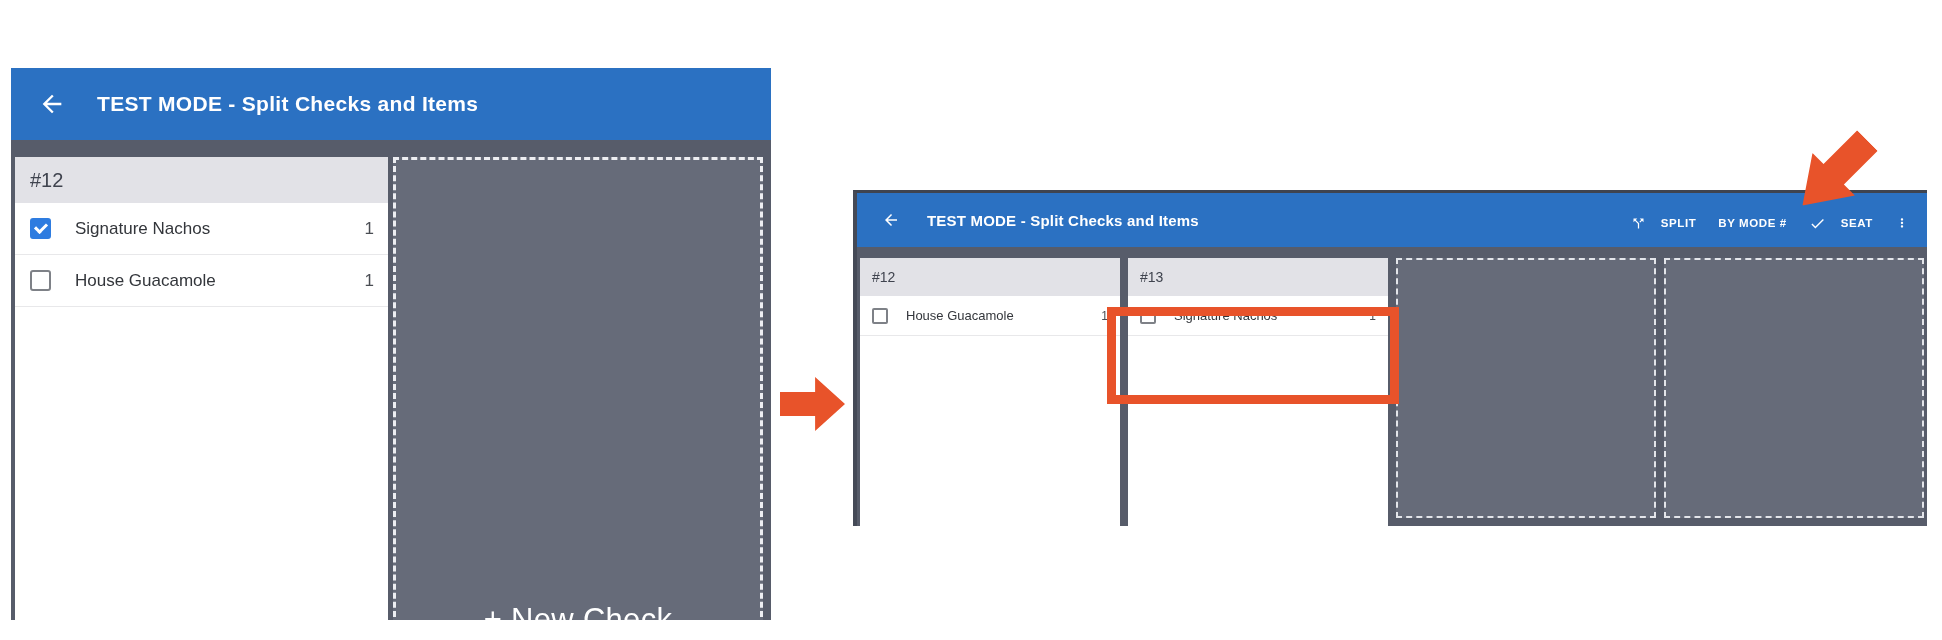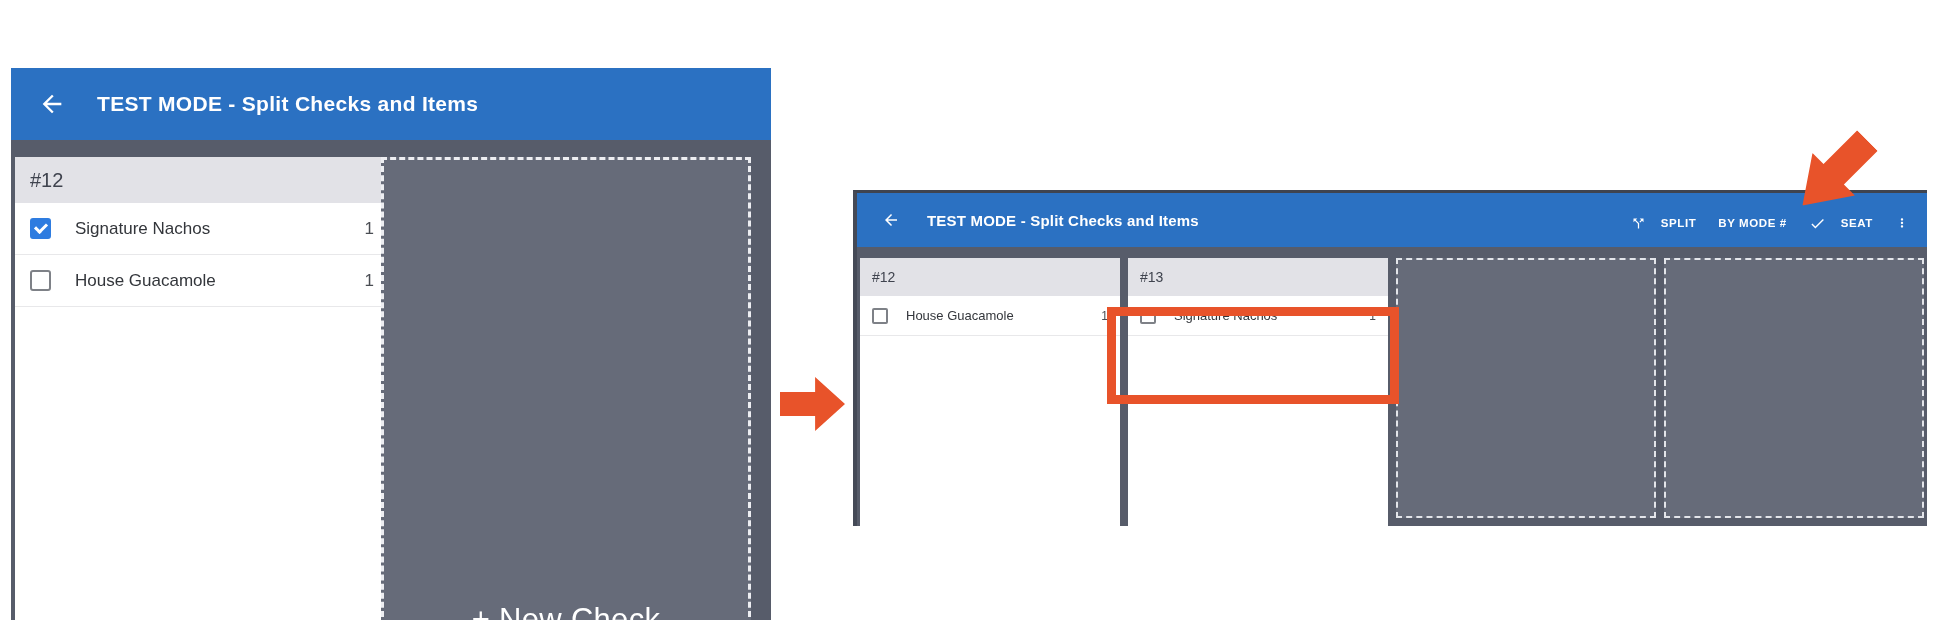--- a/index.html
+++ b/index.html
@@ -35,21 +35,21 @@
     box-sizing:border-box;flex:0 0 auto;position:relative;
   }
   .cb.checked{background:#2E7CE0;border-color:#2E7CE0;}
   .cb.checked::after{
     content:"";position:absolute;left:3px;top:3px;width:9px;height:5px;
     border-left:3px solid #fff;border-bottom:3px solid #fff;transform:rotate(-45deg);
   }
   .lrow .item-name{margin-left:24px;font-size:17px;color:#33363B;flex:1;}
   .lrow .item-qty{font-size:17px;color:#4A4D53;}
   .left-new-check{
-    position:absolute;left:370px;top:17px;width:370px;bottom:-6px;
+    position:absolute;left:382px;top:17px;width:370px;bottom:-6px;
     background:#666B79;border:3px dashed #EDEEF2;box-sizing:border-box;
   }
   .left-new-check .nc-label{
     position:absolute;top:442px;left:0;width:100%;text-align:center;
     color:#ffffff;font-size:31px;letter-spacing:.3px;
   }
 
   
   .orange-arrow{position:absolute;background:#E8532A;}
   .mid-arrow{

